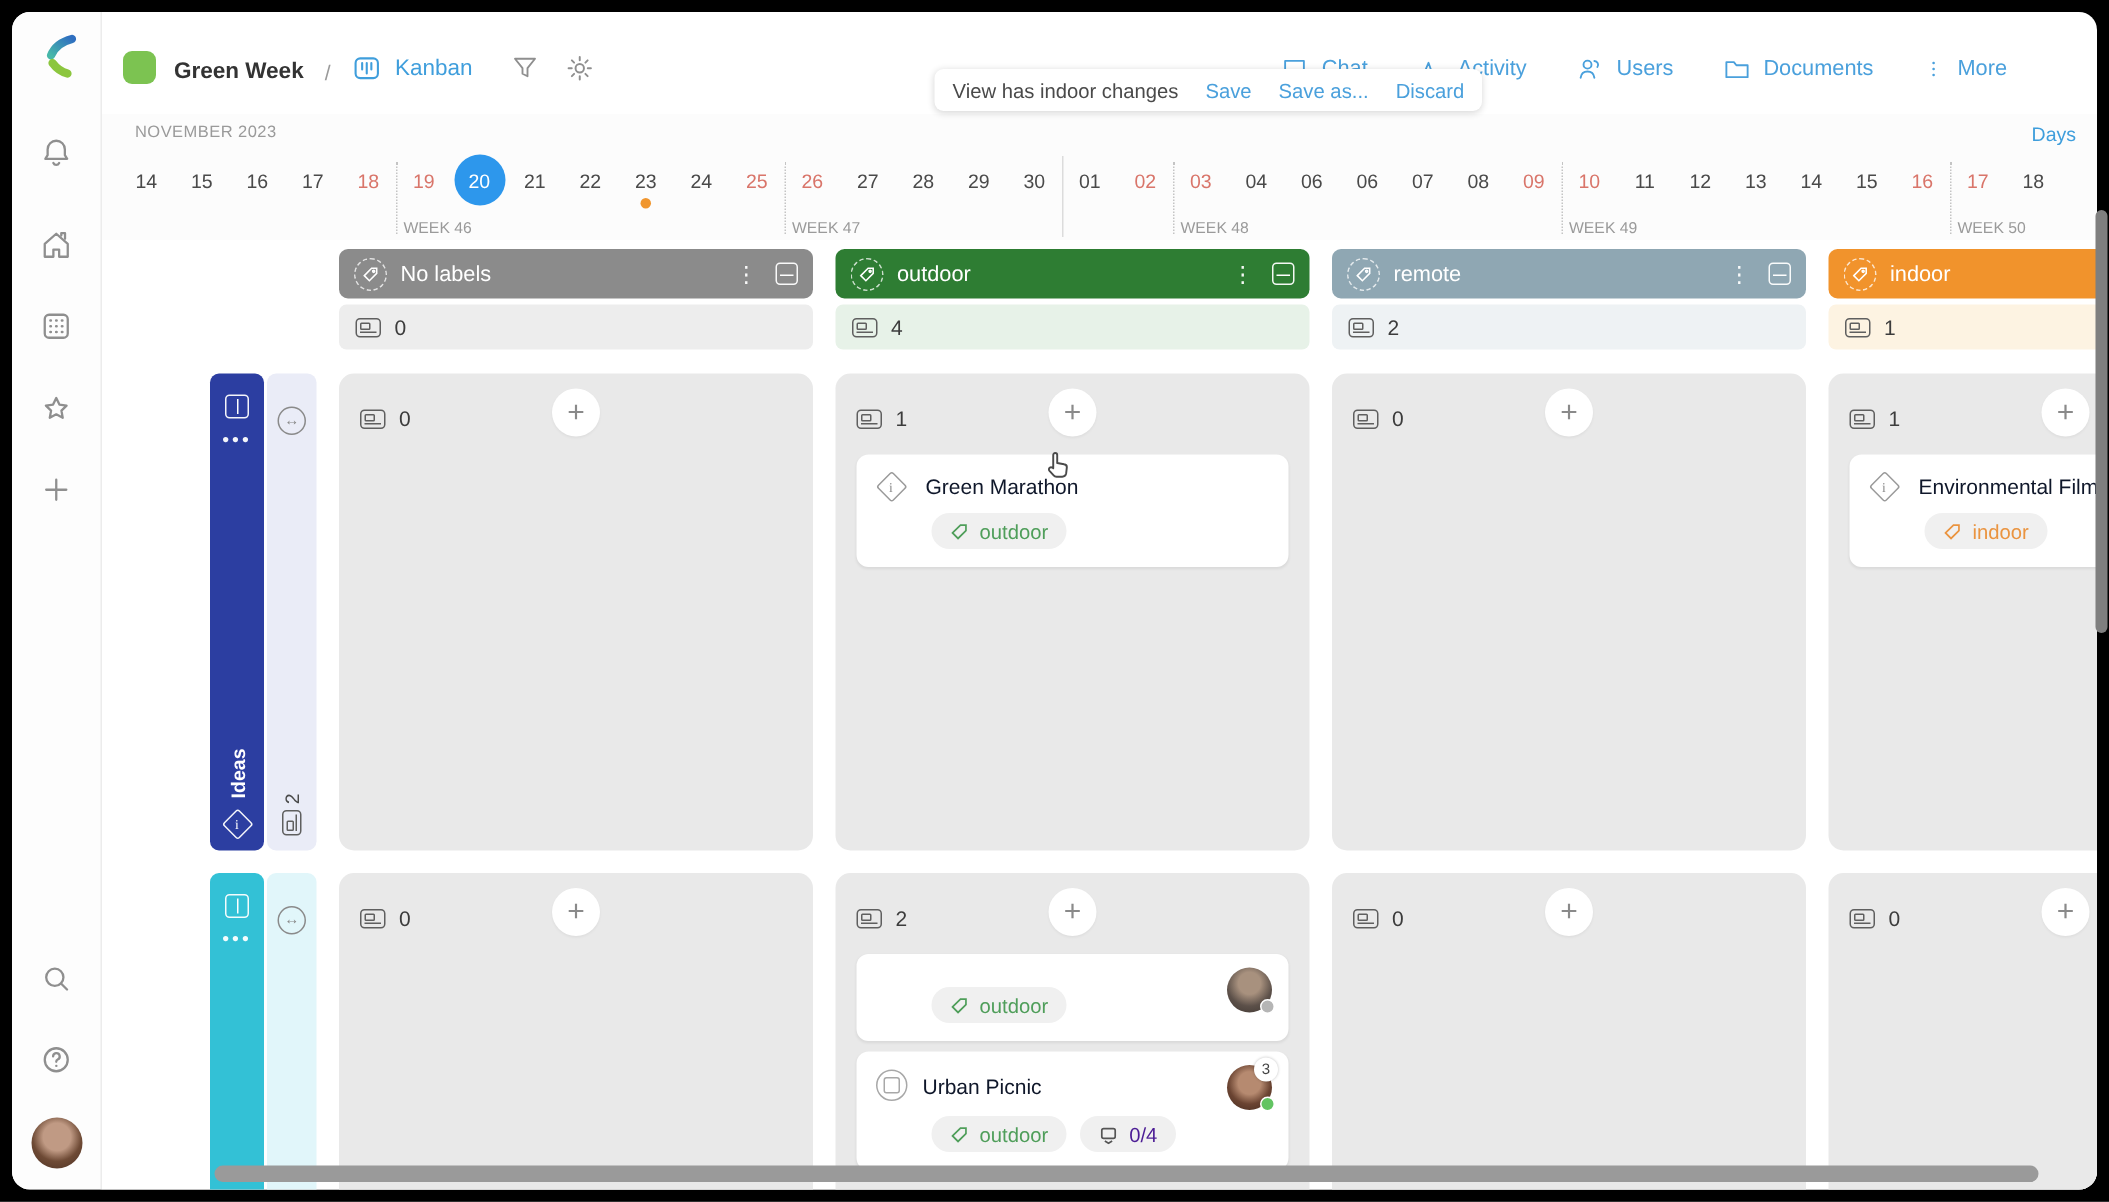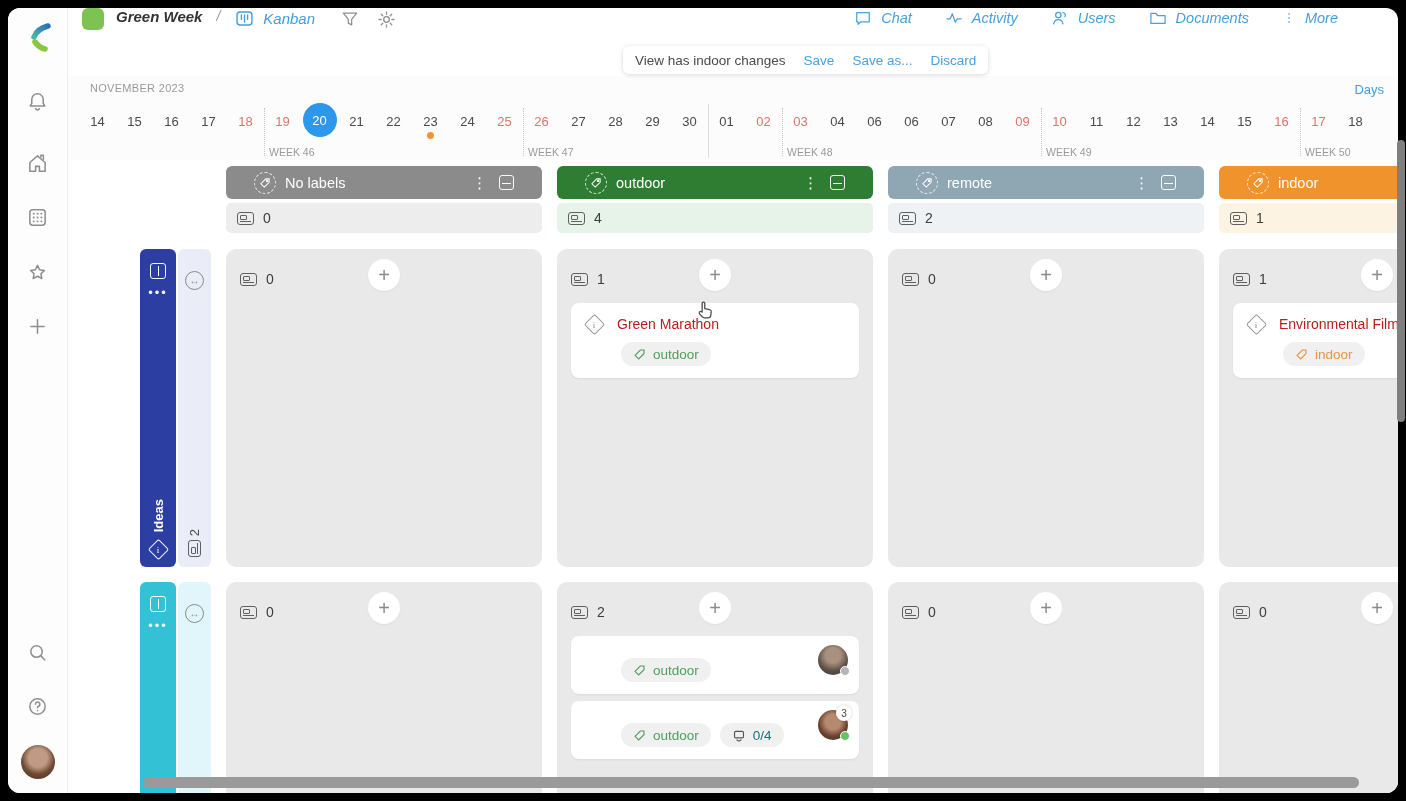--- a/index.html
+++ b/index.html
@@ -15,21 +15,21 @@
   .sb-bell{margin-top:32px} .sb-home{margin-top:36px} .sb-grid{margin-top:28px} .sb-star{margin-top:29px} .sb-plus{margin-top:28px}
   .sb-spacer{flex:1}
   .sb-search{margin-bottom:28px} .sb-help{margin-bottom:26px}
   .sb-avatar { width:34px; height:34px; border-radius:50%; margin-bottom:14px;
     background: radial-gradient(circle at 50% 38%, #c09a84 0 34%, #6e4a35 60%, #4a2f22 100%); }
 
   
   .main { flex:1; position:relative; display:flex; flex-direction:column; min-width:0; }
 
   
-  .topbar { height:48px; display:flex; align-items:flex-start; padding:0 14px; flex-shrink:0;font-style:italic; }
+  .topbar { height:48px; display:flex; align-items:flex-end; padding:0 14px; flex-shrink:0; }
   .proj-sq { width:22px; height:22px; border-radius:6px; background:#7cc351; margin-right:12px; }
   .proj-name { font-size:15px; color:#333; font-weight:bold; }
   .slash { color:#9a9a9a; margin:0 14px; font-size:14px; }
   .view-btn { display:flex; align-items:center; gap:8px; color:#3f9edc; font-size:15px; cursor:pointer; }
   .tb-ic { width:22px; height:22px; display:flex; align-items:center; justify-content:center; cursor:pointer; }
   .tb-ic svg { stroke:#8f8f8f; fill:none; stroke-width:1.5; stroke-linecap:round; stroke-linejoin:round; }
   .tb-filter { margin-left:24px; } .tb-gear { margin-left:14px; }
   .topnav { margin-left:auto; display:flex; align-items:center; gap:32px; margin-right:46px; }
   .nav-item { display:flex; align-items:center; gap:8px; color:#4aa0dc; font-size:14.5px; cursor:pointer; white-space:nowrap; }
   .nav-item svg { stroke:#4aa0dc; fill:none; stroke-width:1.5; stroke-linecap:round; stroke-linejoin:round; }
@@ -51,21 +51,21 @@
   .day.selected .num { display:flex; align-items:center; justify-content:center; width:34px; height:34px; margin:-9px auto 0; border-radius:50%; background:#2d97ec; color:#fff; }
   .day .dot { position:absolute; left:15px; top:30px; width:7px; height:7px; border-radius:50%; background:#f0962e; }
   .day.week-start::before { content:''; position:absolute; left:0; top:6px; height:48px; border-left:1px dotted #c4c4c4; }
   .day.month-start::before { content:''; position:absolute; left:0; top:2px; height:54px; border-left:1px solid #dcdcdc; }
   .day .wk { position:absolute; left:5px; top:44px; font-size:10.5px; color:#9a9a9a; white-space:nowrap; text-align:left; }
 
   
   .board { flex:1; position:relative; padding:6px 0 0 72px; background:#fff; }
   .headers { display:flex; gap:15px; margin-left:86px; }
   .colblock { width:316px; flex-shrink:0; }
-  .colhead { height:33px; border-radius:6px; display:flex; align-items:center; padding:0 28px; color:#fff; cursor:pointer; }
+  .colhead { height:33px; border-radius:6px; display:flex; align-items:center; padding:0 10px; color:#fff; cursor:pointer; }
   .c-gray{background:#8b8b8b} .c-green{background:#2e7d33} .c-blue{background:#8fa7b3} .c-orange{background:#f1932c}
   .tagcirc { width:22px; height:22px; border-radius:50%; border:1.5px dashed rgba(255,255,255,.75); display:flex; align-items:center; justify-content:center; margin-right:9px; flex-shrink:0; }
   .tagcirc svg { stroke:#fff; fill:none; stroke-width:1.4; }
   .colhead .ct { font-size:14.5px; flex:1; white-space:nowrap; overflow:hidden; }
   .kebab { color:rgba(255,255,255,.95); font-size:15px; margin-right:12px; cursor:pointer; }
   .collapse-h { width:15px; height:15px; border:1.5px solid rgba(255,255,255,.95); border-radius:3px; position:relative; cursor:pointer; flex-shrink:0; }
   .collapse-h::after { content:''; position:absolute; left:2px; right:2px; top:50%; border-top:1.5px solid #fff; }
   .colcount { height:30px; margin-top:4px; border-radius:5px; display:flex; align-items:center; padding:0 11px; gap:9px; }
   .t-gray{background:#ededed} .t-green{background:#e7f2e8} .t-blue{background:#eef2f4} .t-orange{background:#fdf3e2}
   .card-ico { width:17px; height:13px; border:1.4px solid #5f5f5f; border-radius:3px; position:relative; flex-shrink:0; }
@@ -96,27 +96,27 @@
   .r1 { height:318px; } .r2 { height:226px; }
   .cell-top { display:flex; align-items:center; gap:9px; height:32px; }
   .plus-btn { position:absolute; left:50%; top:10px; transform:translateX(-50%); width:32px; height:32px; border-radius:50%; background:#fff; color:#8a8a8a; font-size:20px; font-weight:300; display:flex; align-items:center; justify-content:center; cursor:pointer; box-shadow:0 1px 2px rgba(0,0,0,.05); }
   .cards { margin-top:8px; display:flex; flex-direction:column; gap:7px; }
   .card { background:#fff; border-radius:8px; padding:12px 12px 12px 13px; box-shadow:0 1px 2px rgba(0,0,0,.07); cursor:pointer; position:relative; }
   .card-row1 { display:flex; align-items:center; }
   .type-diamond { width:15px; height:15px; border:1.4px solid #9a9a9a; border-radius:2px; transform:rotate(45deg); display:flex; align-items:center; justify-content:center; margin:2px 5px 0 3px; flex-shrink:0; }
   .type-diamond i { transform:rotate(-45deg); font-style:normal; color:#8a8a8a; font-size:9px; font-family:"Liberation Serif", serif; }
   .type-task { width:21px; height:21px; border-radius:50%; border:1.4px solid #a8a8a8; display:flex; align-items:center; justify-content:center; flex-shrink:0; }
   .type-task::after { content:''; width:9px; height:9px; border:1.3px solid #a8a8a8; border-radius:2px; }
-  .card-title { font-size:14px; color:#b91c1c; margin-left:10px; white-space:nowrap; }
+  .card-title { font-size:14px; color:#0f172a; margin-left:10px; white-space:nowrap; }
   .chips { margin:10px 0 0 37px; display:flex; gap:9px; }
   .chip { height:24px; border-radius:13px; background:#f0f0f0; display:flex; align-items:center; gap:7px; padding:0 12px; font-size:13.5px; }
   .chip svg { stroke-width:1.4; fill:none; }
   .chip.green { color:#4f9e5a; } .chip.green svg { stroke:#4f9e5a; }
   .chip.orange { color:#ea9440; } .chip.orange svg { stroke:#ea9440; }
-  .chip.counter { color:#0f766e; } .chip.counter svg { stroke:#555; }
+  .chip.counter { color:#4c1d95; } .chip.counter svg { stroke:#555; }
   .avatar { position:absolute; right:11px; top:9px; width:30px; height:30px; border-radius:50%; }
   .av-man { background: radial-gradient(circle at 50% 35%, #a8917e 0 30%, #5c5049 62%, #3e3631 100%); }
   .av-woman { background: radial-gradient(circle at 50% 40%, #b68a70 0 32%, #6b4432 60%, #42291e 100%); }
   .status { position:absolute; right:-2px; bottom:-1px; width:10px; height:10px; border-radius:50%; border:1.5px solid #fff; }
   .st-gray{background:#b5b5b5} .st-green{background:#62c462}
   .badge { position:absolute; right:-4px; top:-5px; min-width:16px; height:16px; border-radius:50%; background:#fff; box-shadow:0 0 2px rgba(0,0,0,.25); font-size:10px; color:#444; display:flex; align-items:center; justify-content:center; }
 
   
   .hscroll { position:absolute; left:75px; bottom:5px; width:1216px; height:11px; border-radius:6px; background:#9a9a9a; z-index:40; }
   .vscroll { position:absolute; right:1px; top:140px; width:8px; height:282px; border-radius:4px; background:#7f7f7f; z-index:50; }
@@ -480,20 +480,24 @@
                   <div class="chips">
                     <span class="chip green">
                       <svg width="13" height="13" viewBox="0 0 16 16">
                           <path d="M2.5 9 L9 2.5 h4.5 V7 L7 13.5 Z"></path>
                         </svg>
                       <span>outdoor</span>
                     </span>
                   </div>
                 </div>
                 <div class="card">
+                  <div class="card-row1">
+                    <span class="type-task"></span>
+                    <span class="card-title">Urban Picnic</span>
+                  </div>
                   <span class="avatar av-woman">
                     <span class="badge">3</span>
                     <span class="status st-green"></span>
                   </span>
                   <div class="chips">
                     <span class="chip green">
                       <svg width="13" height="13" viewBox="0 0 16 16">
                           <path d="M2.5 9 L9 2.5 h4.5 V7 L7 13.5 Z"></path>
                         </svg>
                       <span>outdoor</span>

